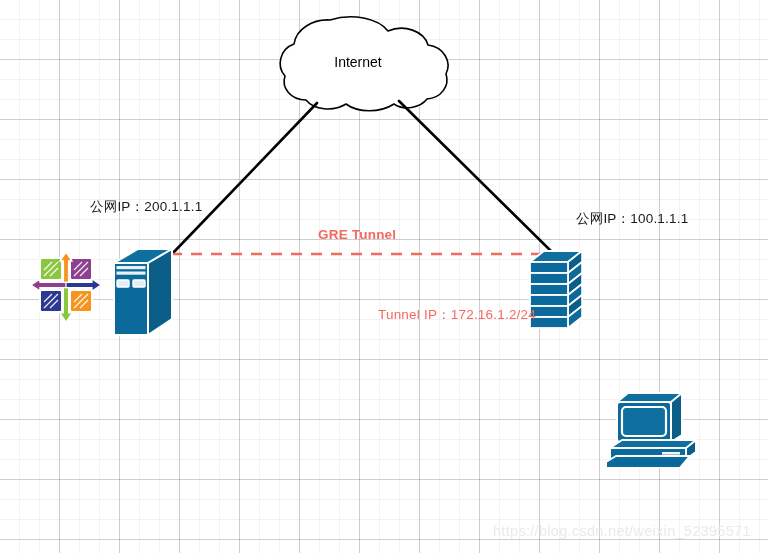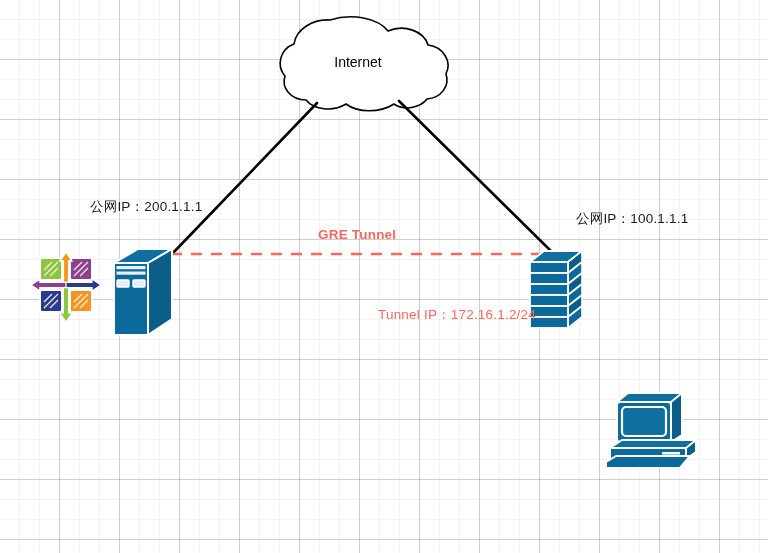--- a/index.html
+++ b/index.html
@@ -181,14 +181,15 @@
   <div class="lbl lbl-black" style="left:50px; top:198px;margin-left:40px;">公网IP：200.1.1.1</div>
 
   <div class="lbl lbl-black" style="left:576px; top:210px;">公网IP：100.1.1.1</div>
 
   <div class="lbl lbl-gre" style="left:318px; top:227px;text-align:center;">GRE Tunnel</div>
 
 
   <div class="lbl lbl-red" style="left:358px; top:306px;margin-left:20px;">Tunnel IP：172.16.1.2/24</div>
 
 
+  <div id="watermark">https://blog.csdn.net/weixin_52395571</div>
 
 </div>
 
 </body></html>

